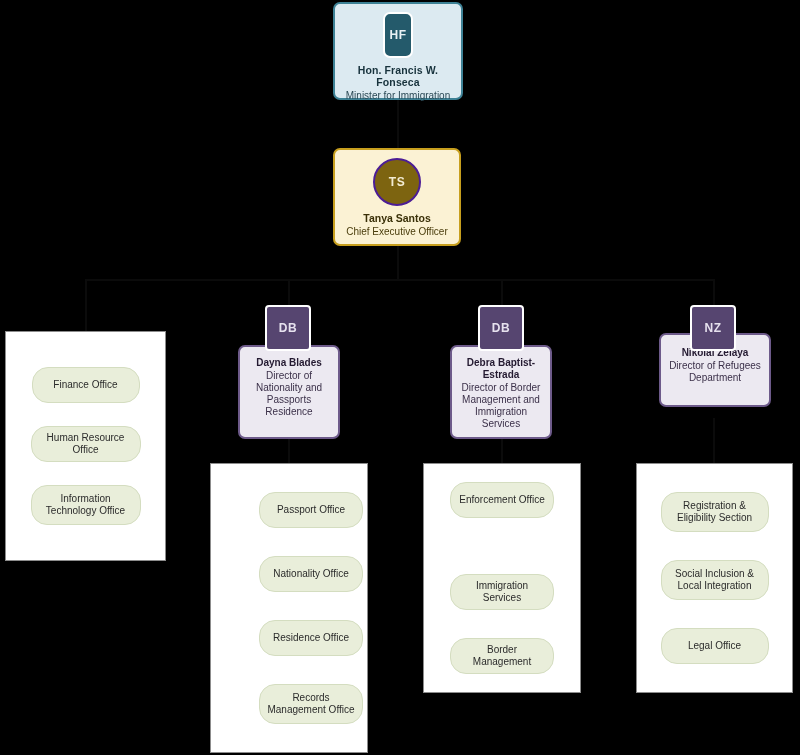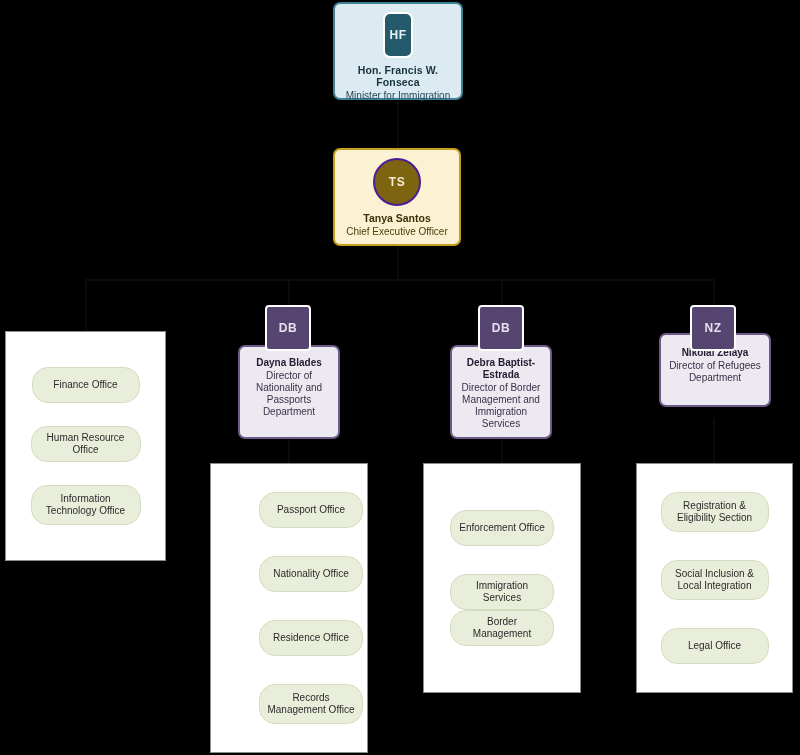--- a/index.html
+++ b/index.html
@@ -132,21 +132,21 @@
   <div class="card card-ceo">
     <div class="avatar">TS</div>
     <div class="nm">Tanya Santos</div>
     <div class="ttl">Chief Executive Officer</div>
   </div>
 
   <div class="dir-group">
     <div class="dir-avatar" style="left:265px;top:305px;">DB</div>
     <div class="dir-card" style="left:238px;top:345px;width:102px;height:94px;padding:10px 6px 0 6px;">
       <div class="nm">Dayna Blades</div>
-      <div class="ttl">Director of Nationality and Passports Department</div>
+      <div class="ttl">Director of Nationality and Passports Residence</div>
     </div>
   </div>
 
   <div class="dir-group">
     <div class="dir-avatar" style="left:478px;top:305px;">DB</div>
     <div class="dir-card" style="left:450px;top:345px;width:102px;height:94px;padding:10px 5px 0 5px;">
       <div class="nm">Debra Baptist-Estrada</div>
       <div class="ttl">Director of Border Management and Immigration Services</div>
     </div>
   </div>
@@ -165,21 +165,21 @@
     <div class="pill" style="width:110px;height:40px;">Information Technology Office</div>
   </div>
 
   <div class="panel" style="left:210px;top:463px;width:158px;height:290px;gap:28px;padding-left:44px;">
     <div class="pill" style="width:104px;height:36px;">Passport Office</div>
     <div class="pill" style="width:104px;height:36px;text-align:center;">Nationality Office</div>
     <div class="pill" style="width:104px;height:36px;">Residence Office</div>
     <div class="pill" style="width:104px;height:40px;">Records Management Office</div>
   </div>
 
-  <div class="panel" style="left:423px;top:463px;width:158px;height:230px;">
+  <div class="panel" style="left:423px;top:463px;width:158px;height:230px;gap:28px;">
     <div class="pill" style="width:104px;height:36px;">Enforcement Office</div>
     <div class="pill" style="width:104px;height:36px;margin-top:28px;">Immigration Services</div>
     <div class="pill" style="width:104px;height:36px;">Border Management</div>
   </div>
 
   <div class="panel" style="left:636px;top:463px;width:157px;height:230px;gap:28px;">
     <div class="pill" style="width:108px;height:40px;">Registration &amp; Eligibility Section</div>
     <div class="pill" style="width:108px;height:40px;">Social Inclusion &amp; Local Integration</div>
     <div class="pill" style="width:108px;height:36px;">Legal Office</div>
   </div>

